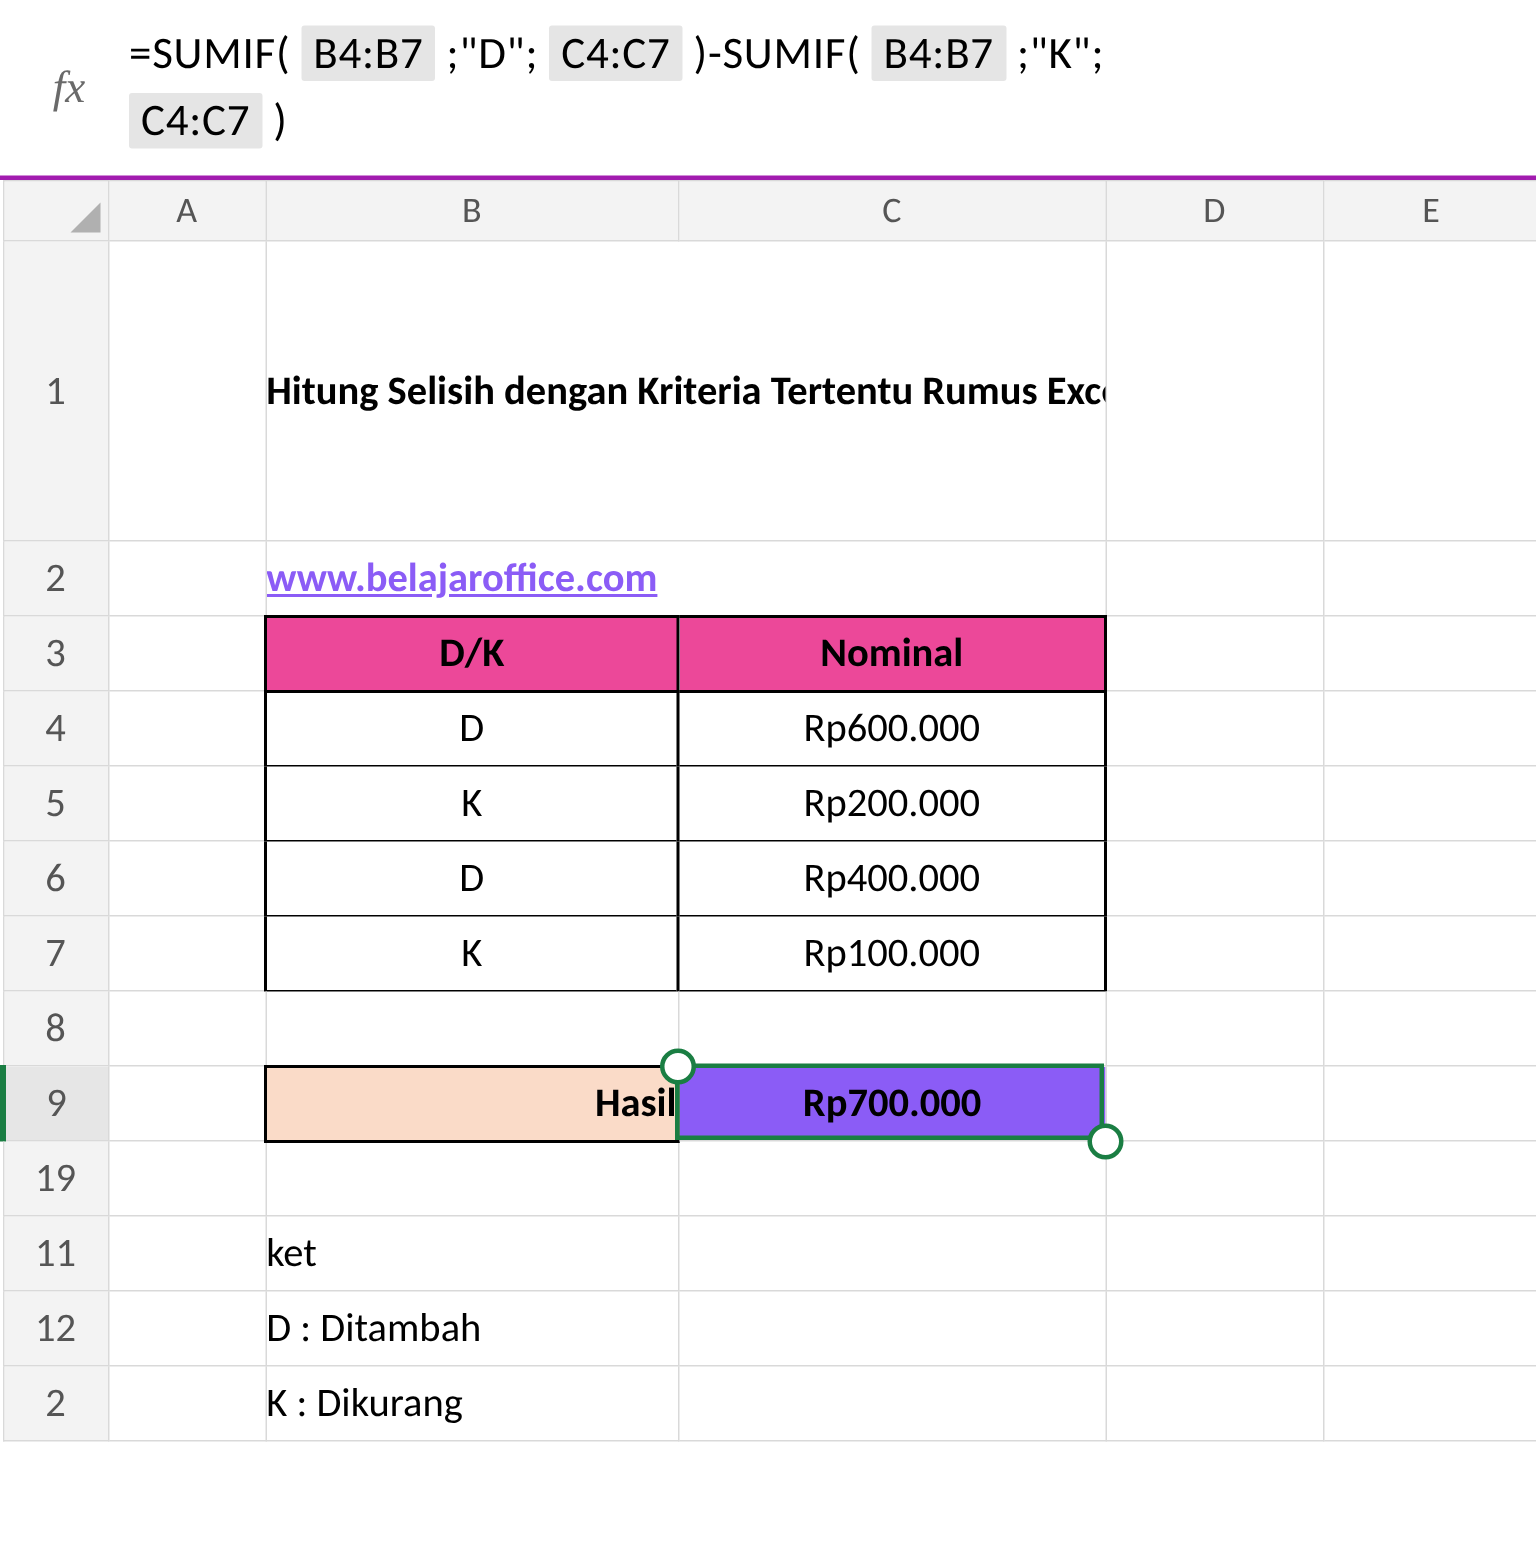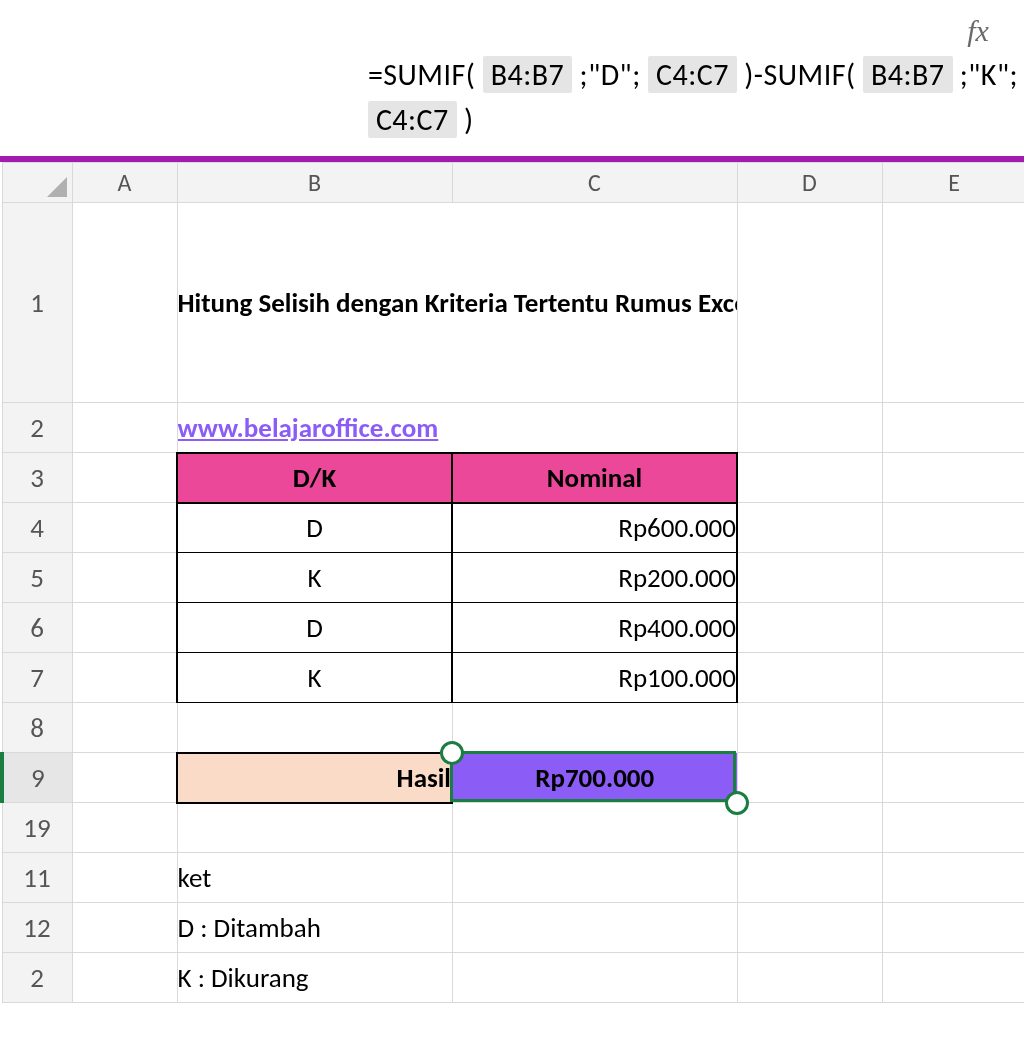--- a/index.html
+++ b/index.html
@@ -7,25 +7,24 @@
     font-family: Calibri, 'Segoe UI', Arial, sans-serif;
     background: #fff;
     width: 1024px;
     height: 1041px;
     overflow: hidden;
     color: #000;
   }
   
   .formula-bar {
     display: flex;
-    align-items: flex-end;
+    align-items: center;
     padding: 8px 6px 14px 6px;
-    border-bottom: 6px solid #a21caf;
+    border-bottom: 3px solid #a21caf;
     min-height: 120px;
-    flex-direction: column;
   }
   .fx-label {
     font-style: italic;
     font-family: 'Times New Roman', serif;
     font-size: 30px;
     color: #6a6a6a;
     width: 80px;
     padding-top: 6px;
     text-align: center;
   }
@@ -116,21 +115,21 @@
     border: 2px solid #000 !important;
     padding-left: 10px !important;
     text-align: right;
   }
   .hasil-r {
     background: #8b5cf6;
     font-weight: bold;
     text-align: center;
   }
   .data-b.lr { border-left:2px solid #000 !important; border-right:2px solid #000 !important; border-top:1px solid #000 !important; border-bottom:1px solid #000 !important;}
-  .data-c.lr { border-left:2px solid #000 !important; border-right:2px solid #000 !important; border-top:1px solid #000 !important; border-bottom:1px solid #000 !important;text-align:right;}
+  .data-c.lr { border-left:2px solid #000 !important; border-right:2px solid #000 !important; border-top:1px solid #000 !important; border-bottom:1px solid #000 !important;}
   .data-top    { border-top:2px solid #000 !important; }
   .data-bottom { border-bottom:2px solid #000 !important; }
   
   .row-h.active { background: #e6e6e6; border-left: 4px solid #1a7e43 !important; }
   
   .sel-box {
     position: absolute;
     border: 3px solid #1a7e43;
     pointer-events: none;
   }

